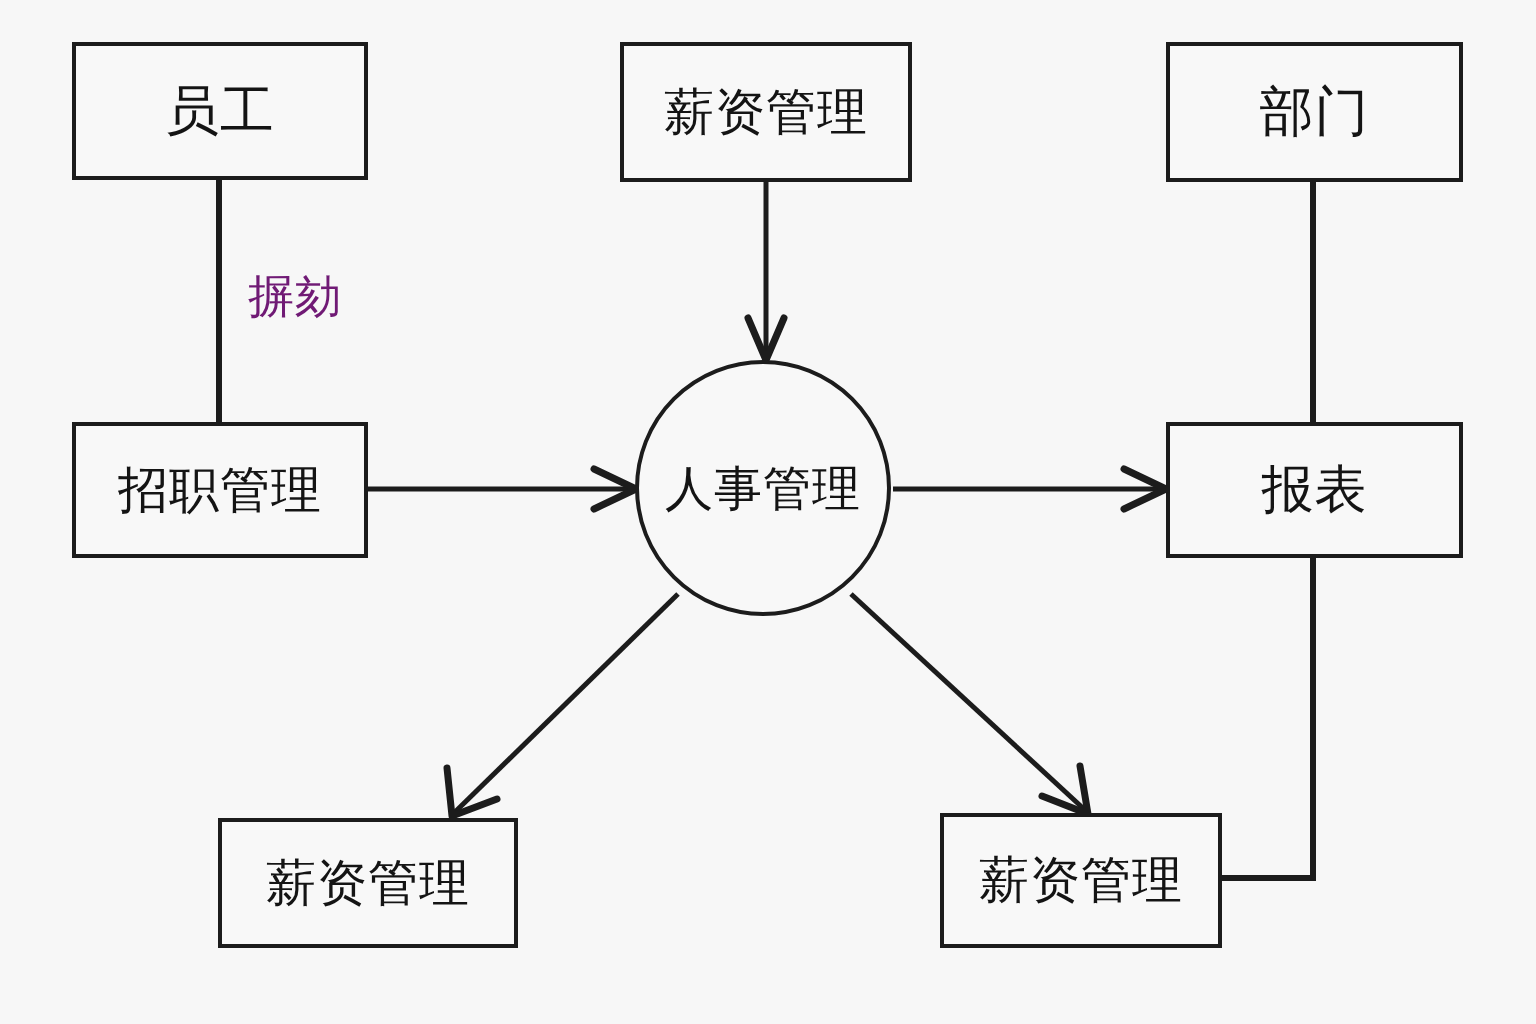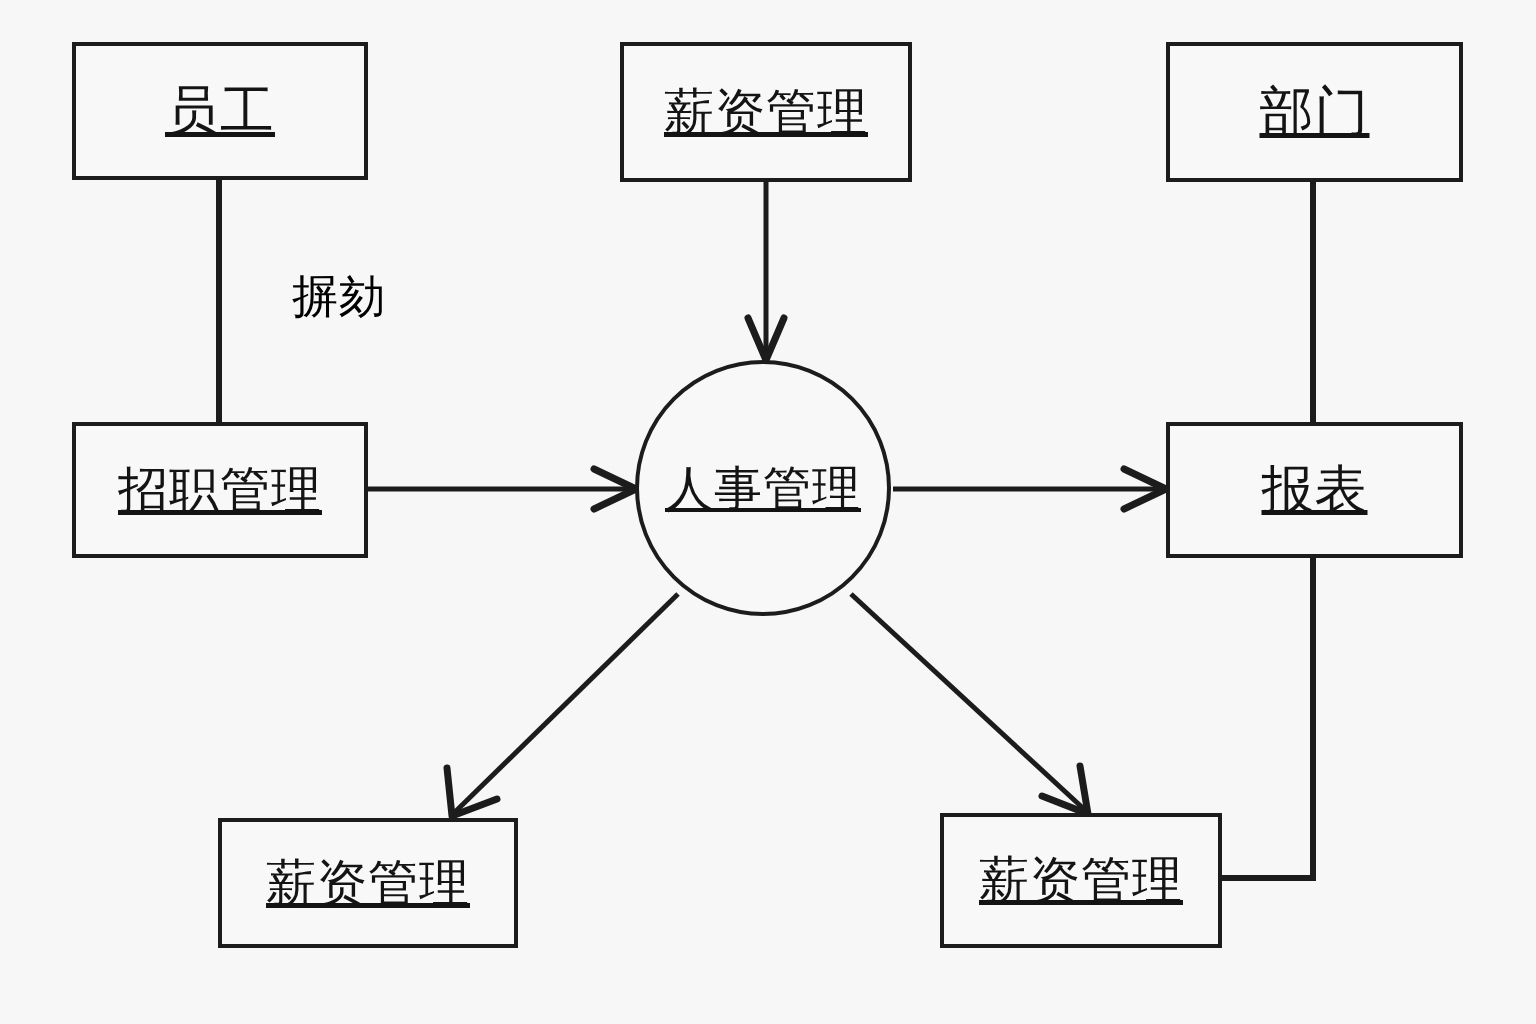--- a/index.html
+++ b/index.html
@@ -32,37 +32,35 @@
     position: absolute;
     box-sizing: border-box;
     display: flex;
     align-items: center;
     justify-content: center;
     background: #f8f8f8;
     border: 4px solid #1c1c1c;
     color: #141414;
     text-align: center;
     line-height: 1.1;
-    text-decoration: underline;
   }
   .node-label {
     display: block;
     white-space: nowrap;
     letter-spacing: 1px;
   }
   .node.circle {
     border-radius: 50%;
   }
   .edge-label {
     position: absolute;
-    color: #000000;
+    color: #701a75;
     white-space: nowrap;
     letter-spacing: 1px;
     background: transparent;
-    margin-left: 44px;
   }
 
   
   #node-employee      { left: 72px;   top: 42px;  width: 296px; height: 138px; font-size: 54px; }
   #node-attendance    { left: 620px;  top: 42px;  width: 292px; height: 140px; font-size: 50px; }
   #node-department    { left: 1166px; top: 42px;  width: 297px; height: 140px; font-size: 54px; }
   #node-recruitment   { left: 72px;   top: 422px; width: 296px; height: 136px; font-size: 50px; }
   #node-hr-center     { left: 635px;  top: 360px; width: 256px; height: 256px; font-size: 48px; border-width: 4px; }
   #node-reports       { left: 1166px; top: 422px; width: 297px; height: 136px; font-size: 52px; }
   #node-payroll-left  { left: 218px;  top: 818px; width: 300px; height: 130px; font-size: 50px; }

